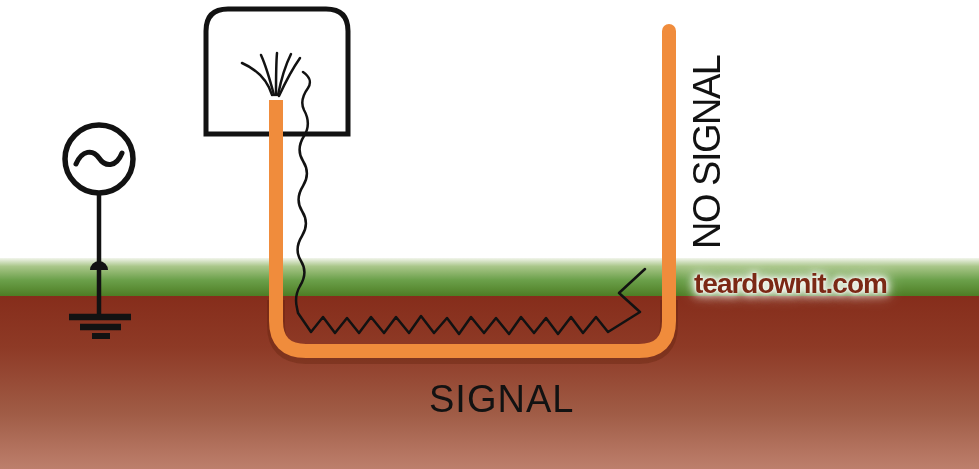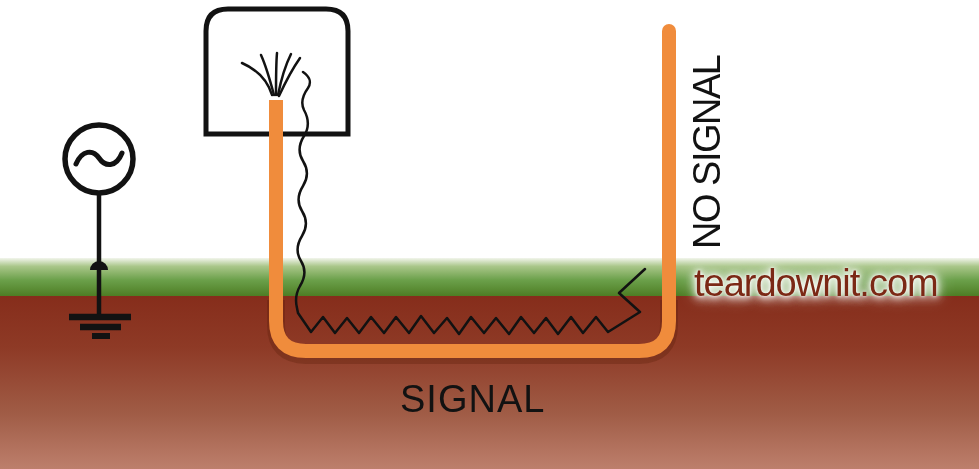--- a/index.html
+++ b/index.html
@@ -30,33 +30,33 @@
   .pipe{fill:none;stroke:var(--pipe_orange);stroke-width:14;stroke-linecap:butt;}
   .pipe-shadow{fill:none;stroke:rgba(90,30,10,0.32);stroke-width:18;}
   .pipe-cap{fill:var(--pipe_orange);}
   .thinline{fill:none;stroke:var(--line_black);stroke-width:2.5;stroke-linecap:round;stroke-linejoin:round;}
   .wire{fill:none;stroke:var(--line_black);stroke-width:4.5;stroke-linecap:butt;}
   .symbol{fill:none;stroke:var(--line_black);stroke-width:5.5;}
   .sine{fill:none;stroke:var(--line_black);stroke-width:5;stroke-linecap:round;}
   .gnd{stroke:var(--line_black);stroke-linecap:butt;}
   .dome{fill:var(--line_black);}
   .label-signal{
-    position:absolute;left:400px;top:379px;
+    position:absolute;left:429px;top:379px;
     font-size:38px;line-height:1.1;letter-spacing:1px;
     color:var(--line_black);white-space:nowrap;
   }
   .label-no-signal{
     position:absolute;left:687px;top:249px;width:196px;
     font-size:38px;line-height:40px;letter-spacing:-1.5px;
     color:var(--line_black);white-space:nowrap;
     transform:rotate(-90deg);transform-origin:0 0;
   }
   .watermark{
-    position:absolute;left:694px;top:262px;
-    font-size:38px;font-weight:normal;letter-spacing:-1px;
+    position:absolute;left:694px;top:268px;
+    font-size:28px;font-weight:bold;letter-spacing:-1px;
     color:var(--watermark_color);white-space:nowrap;
     text-shadow:0 0 3px #ffffff,0 0 6px #ffffff,0 0 12px #ffffff,
                 0 0 18px rgba(244,248,236,0.95),0 2px 10px rgba(255,255,255,0.85);
   }
 </style>
 </head>
 <body>
 
 <div class="scene">
 

